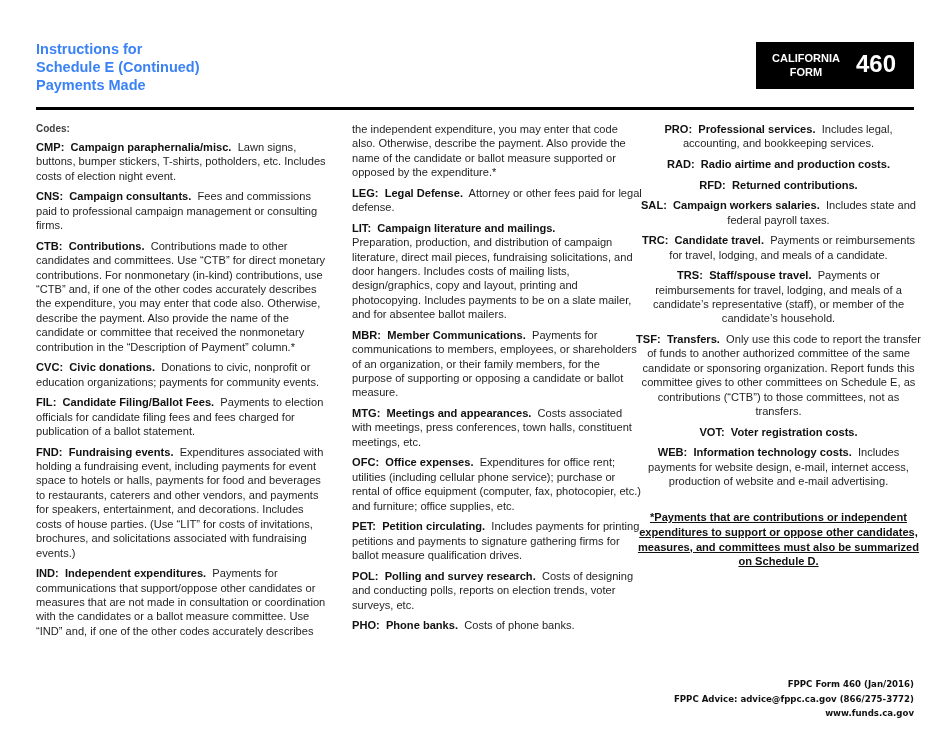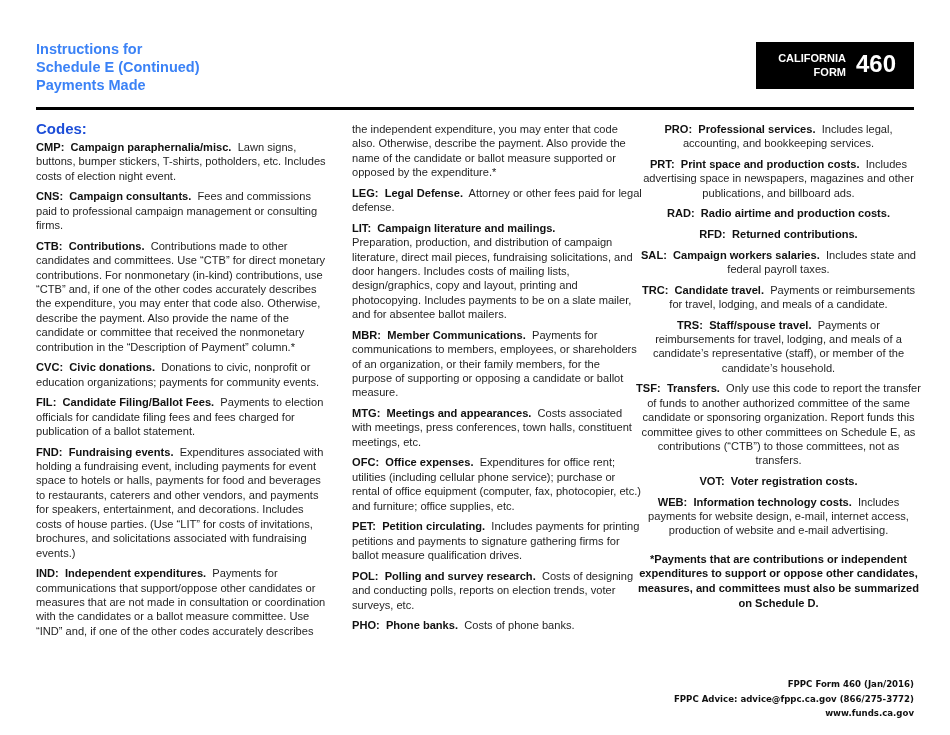--- a/index.html
+++ b/index.html
@@ -3,33 +3,33 @@
 <meta charset="utf-8">
 <style>
   html, body { margin: 0; padding: 0; background: #ffffff; }
   body { width: 950px; height: 735px; position: relative; overflow: hidden;
          font-family: "Liberation Sans", sans-serif; color: #1a1a1a; }
   .title { position: absolute; left: 36px; top: 40px; font-size: 14.5px; font-weight: bold;
            line-height: 18px; color: #3b82f6; }
   .title div { white-space: nowrap; }
   .badge { position: absolute; left: 756px; top: 42px; width: 158px; height: 47px;
            background: #000; color: #fff; }
-  .badge .lbl { position: absolute; left: 10px; top: 9px; width: 80px; text-align: right;
+  .badge .lbl { position: absolute; left: 10px; top: 9px; width: 80px; text-align: center;
                 font-size: 11px; font-weight: bold; line-height: 14px; }
   .badge .num { position: absolute; left: 100px; top: 3px; font-size: 24px; font-weight: bold;
                 line-height: 38px; }
   .rule { position: absolute; left: 36px; top: 107px; width: 878px; height: 3px; background: #000; }
   .col { position: absolute; top: 120px; font-size: 11.1px; line-height: 14.4px; color: #1f1f1f; }
   .col1 { left: 36px; width: 290px; }
   .col2 { left: 352px; width: 290px; top: 122px; }
   .col3 { left: 636px; width: 285px; top: 122px; text-align: center; }
-  .codes-h { font-size: 15px; font-weight: bold; line-height: 18px; margin: 0 0 2px 0; color: #1d4ed8; }
+  .codes-h { font-size: 10px; font-weight: bold; line-height: 18px; margin: 0 0 2px 0; color: #404040; }
   .entry { margin: 0 0 6.2px 0; }
   .entry b { color: #111; }
-  .note { font-weight: bold; margin-top: 14px; line-height: 14.6px; color: #111; }
+  .note { font-weight: bold; margin-top: 22px; line-height: 14.6px; color: #111; text-decoration: underline; }
   .footer { position: absolute; right: 36px; top: 677px; text-align: right; font-family: "DejaVu Sans", sans-serif;
             font-size: 8.6px; line-height: 14.5px; font-weight: bold; color: #111; }
 </style>
 </head>
 <body>
 
 <div class="title">
   <div>Instructions for</div>
   <div>Schedule E (Continued)</div>
   <div>Payments Made</div>
@@ -63,21 +63,20 @@
   <div class="entry"><b>MBR:</b>&nbsp; <b>Member Communications.</b>&nbsp; <span>Payments for communications to members, employees, or shareholders of an organization, or their family members, for the purpose of supporting or opposing a candidate or ballot measure.</span></div>
   <div class="entry"><b>MTG:</b>&nbsp; <b>Meetings and appearances.</b>&nbsp; <span>Costs associated with meetings, press conferences, town halls, constituent meetings, etc.</span></div>
   <div class="entry"><b>OFC:</b>&nbsp; <b>Office expenses.</b>&nbsp; <span>Expenditures for office rent; utilities (including cellular phone service); purchase or rental of office equipment (computer, fax, photocopier, etc.) and furniture; office supplies, etc.</span></div>
   <div class="entry"><b>PET:</b>&nbsp; <b>Petition circulating.</b>&nbsp; <span>Includes payments for printing petitions and payments to signature gathering firms for ballot measure qualification drives.</span></div>
   <div class="entry"><b>POL:</b>&nbsp; <b>Polling and survey research.</b>&nbsp; <span>Costs of designing and conducting polls, reports on election trends, voter surveys, etc.</span></div>
   <div class="entry"><b>PHO:</b>&nbsp; <b>Phone banks.</b>&nbsp; <span>Costs of phone banks.</span></div>
 </div>
 
 <div class="col col3">
   <div class="entry"><b>PRO:</b>&nbsp; <b>Professional services.</b>&nbsp; <span>Includes legal, accounting, and bookkeeping services.</span></div>
-  <div class="entry"><b>PRT:</b>&nbsp; <b>Print space and production costs.</b>&nbsp; <span>Includes advertising space in newspapers, magazines and other publications, and billboard ads.</span></div>
   <div class="entry"><b>RAD:</b>&nbsp; <b>Radio airtime and production costs.</b></div>
   <div class="entry"><b>RFD:</b>&nbsp; <b>Returned contributions.</b></div>
   <div class="entry"><b>SAL:</b>&nbsp; <b>Campaign workers salaries.</b>&nbsp; <span>Includes state and federal payroll taxes.</span></div>
   <div class="entry"><b>TRC:</b>&nbsp; <b>Candidate travel.</b>&nbsp; <span>Payments or reimbursements for travel, lodging, and meals of a candidate.</span></div>
   <div class="entry"><b>TRS:</b>&nbsp; <b>Staff/spouse travel.</b>&nbsp; <span>Payments or reimbursements for travel, lodging, and meals of a candidate’s representative (staff), or member of the candidate’s household.</span></div>
   <div class="entry"><b>TSF:</b>&nbsp; <b>Transfers.</b>&nbsp; <span>Only use this code to report the transfer of funds to another authorized committee of the same candidate or sponsoring organization. Report funds this committee gives to other committees on Schedule E, as contributions (“CTB”) to those committees, not as transfers.</span></div>
   <div class="entry"><b>VOT:</b>&nbsp; <b>Voter registration costs.</b></div>
   <div class="entry"><b>WEB:</b>&nbsp; <b>Information technology costs.</b>&nbsp; <span>Includes payments for website design, e-mail, internet access, production of website and e-mail advertising.</span></div>
   <div class="note">*Payments that are contributions or independent expenditures to support or oppose other candidates, measures, and committees must also be summarized on Schedule D.</div>
 </div>

